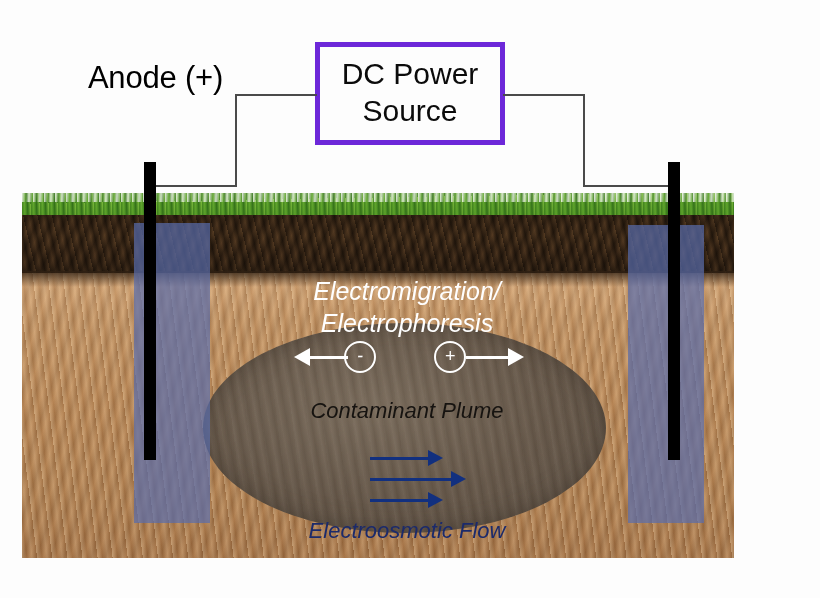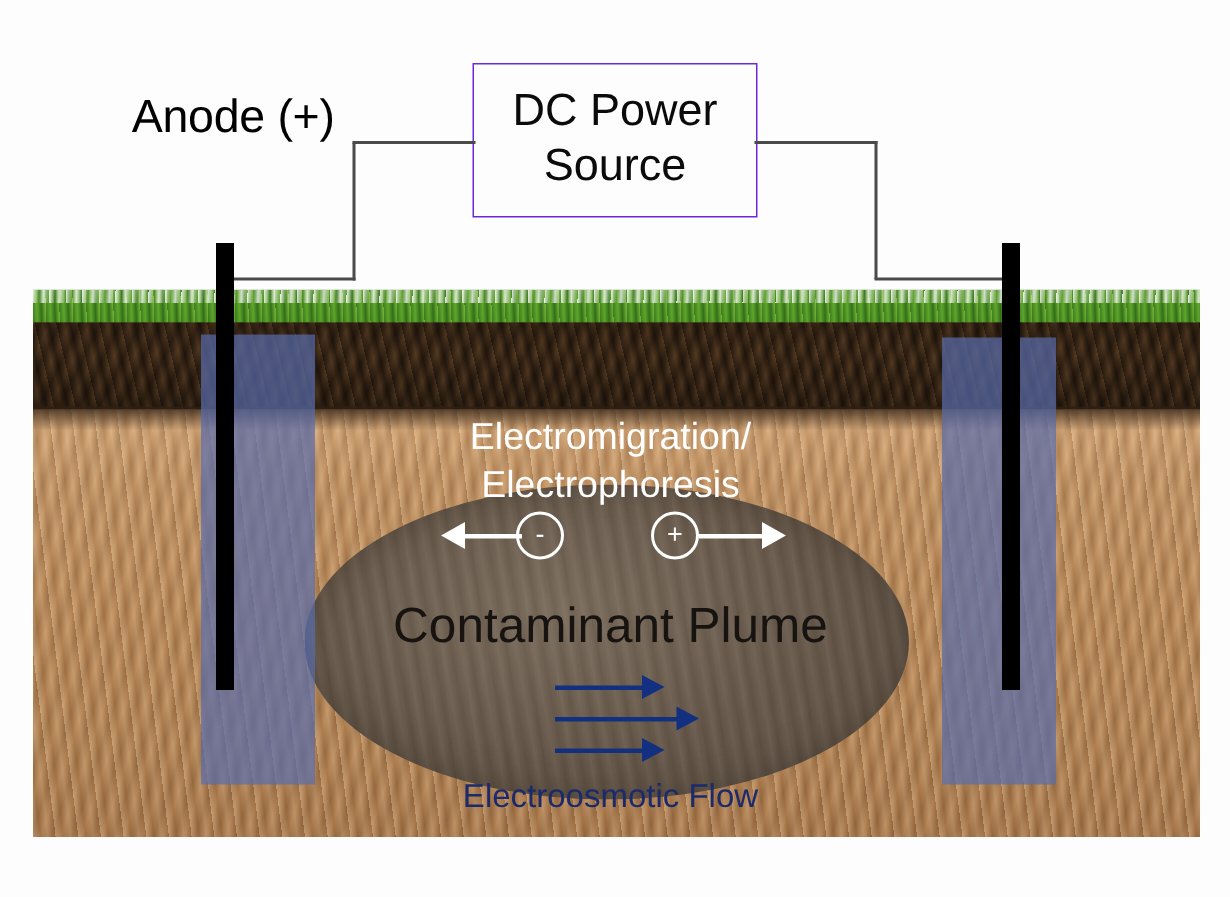--- a/index.html
+++ b/index.html
@@ -32,21 +32,21 @@
   }
   #anode-label { left: 58px; top: 58px; width: 195px; }
   #cathode-label { left: 575px; top: 58px; width: 195px; }
 
   #dc-box {
     position: absolute;
     left: 315px;
     top: 42px;
     width: 190px;
     height: 103px;
-    border: 1px solid #6d28d9;
+    border: 5px solid #6d28d9;
     background: #fdfdfd;
     box-sizing: border-box;
     display: flex;
     align-items: center;
     justify-content: center;
   }
   #dc-box-text {
     font-size: 30px;
     line-height: 1.22;
     text-align: center;
@@ -80,23 +80,24 @@
     width: 12px;
   }
   #rod-anode   { left: 144px; top: 162px; height: 298px; }
   #rod-cathode { left: 668px; top: 162px; height: 298px; }
 
   
   #ground {
     position: absolute;
     left: 22px;
     top: 193px;
-    width: 778px;
+    width: 712px;
     height: 365px;
     overflow: hidden;
+    font-style: italic;
   }
 
   
   #layer-grass {
     position: absolute;
     left: 0; top: 0;
     width: 100%; height: 25px;
     background:
       repeating-linear-gradient(88deg,
         rgba(60,125,28,0.95) 0px, rgba(96,166,44,0.95) 3px,
@@ -186,21 +187,21 @@
     width: 380px;
     color: #ffffff;
     font-size: 25px;
     line-height: 1.28;
   }
   #plume-label {
     left: 200px;
     top: 205px;
     width: 370px;
     color: #161310;
-    font-size: 33px;
+    font-size: 22px;
   }
   #eof-label {
     left: 185px;
     top: 325px;
     width: 400px;
     color: #1b2a6b;
     font-size: 22px;
   }
 
   

